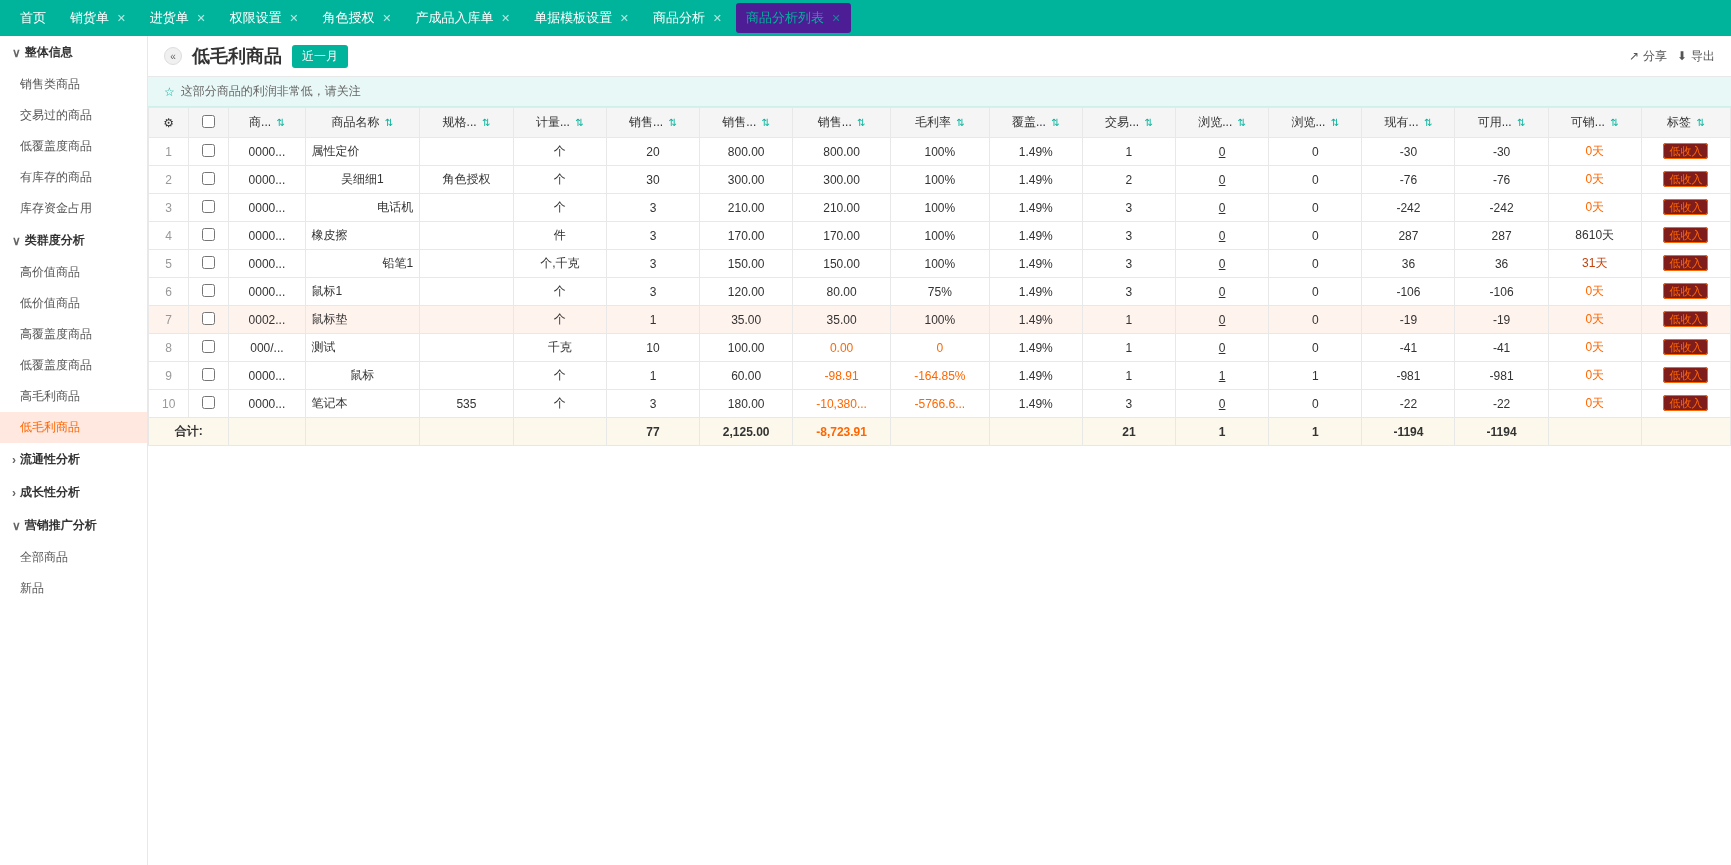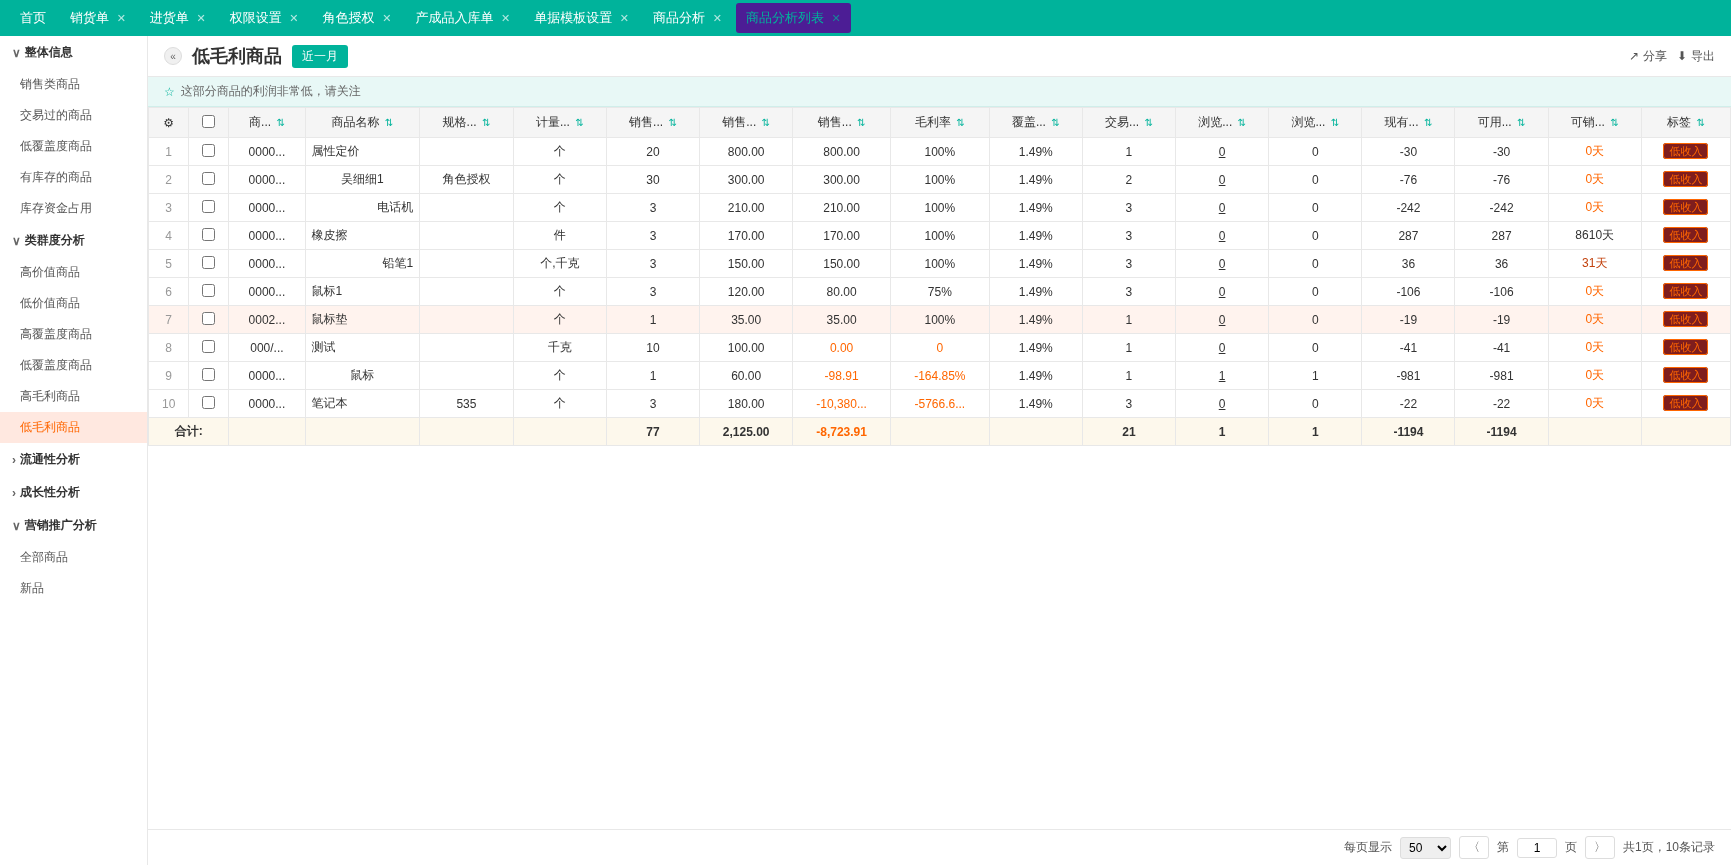--- a/index.html
+++ b/index.html
@@ -562,30 +562,15 @@
             <td>1</td>
             <td>-1194</td>
             <td>-1194</td>
             <td></td>
             <td></td>
           </tr>
         </tfoot>
       </table>
     </div>
 
-    <div class="pagination-bar">
-      <span>每页显示</span>
-      <select class="page-size-select">
-        <option>10</option>
-        <option>20</option>
-        <option selected="">50</option>
-        <option>100</option>
-      </select>
-      <button class="page-btn">〈</button>
-      <span>第</span>
-      <input class="page-input" type="text" value="1" style="">
-      <span>页</span>
-      <button class="page-btn">〉</button>
-      <span>共1页，10条记录</span>
-    </div>
 
   </div>
 </div>
 
 </body></html>

